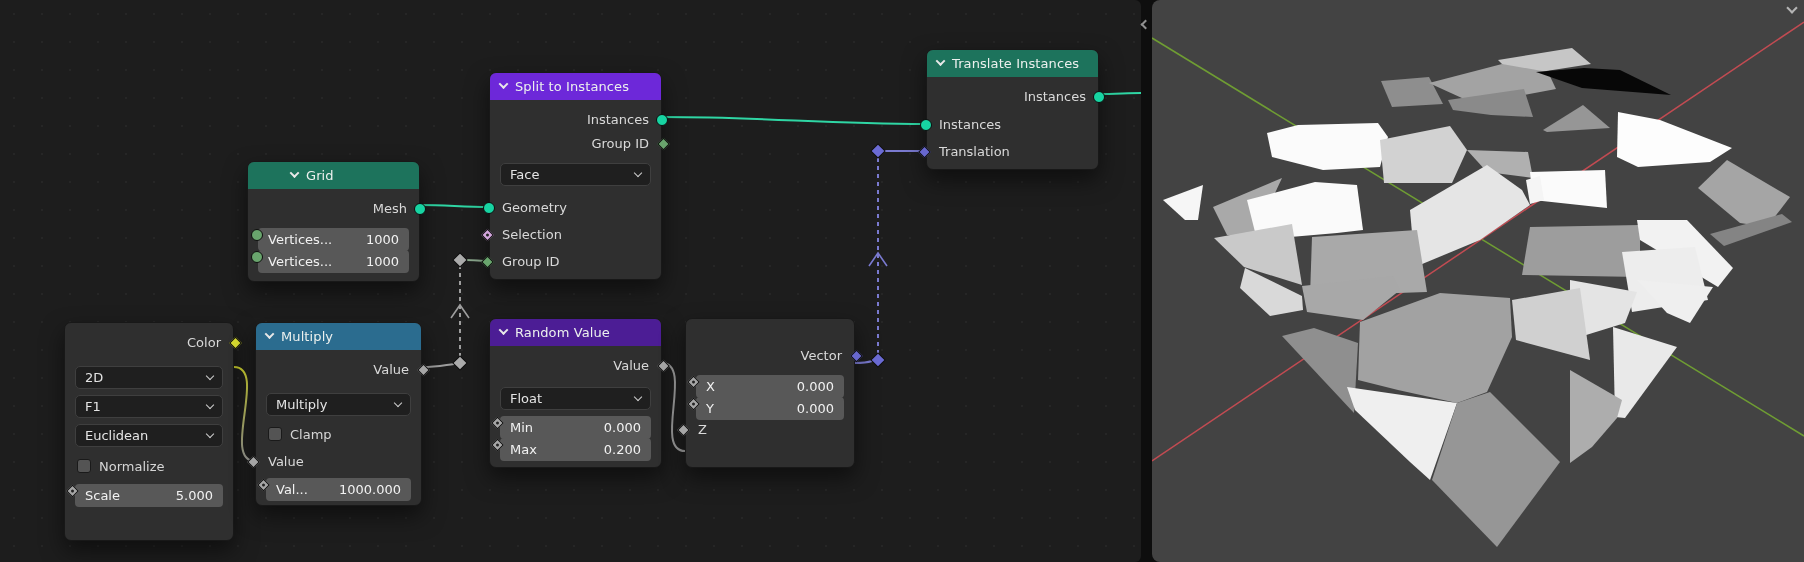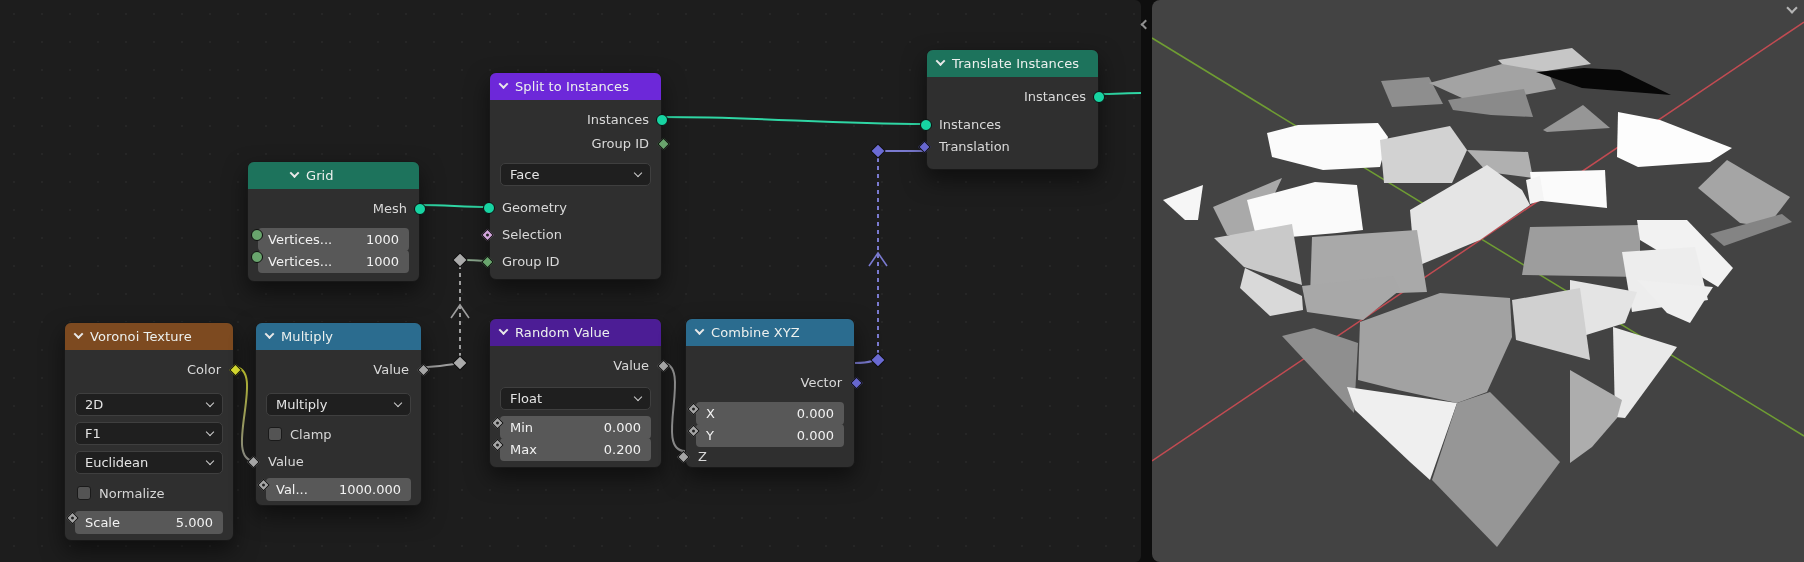--- a/index.html
+++ b/index.html
@@ -88,24 +88,20 @@
           <polyline points="451,318 460,305 469,318" fill="none" stroke="#9e9e9e" stroke-width="1.6"></polyline>
           <polyline points="869,266 878,253 887,266" fill="none" stroke="#7a7ad0" stroke-width="1.6"></polyline>
           <rect x="455" y="358" width="10" height="10" transform="rotate(45 460 363)" fill="#ababab" stroke="#101010"></rect>
           <rect x="455" y="255" width="10" height="10" transform="rotate(45 460 260)" fill="#ababab" stroke="#101010"></rect>
           <rect x="873" y="355" width="10" height="10" transform="rotate(45 878 360)" fill="#6b6bd4" stroke="#101010"></rect>
           <rect x="873" y="146" width="10" height="10" transform="rotate(45 878 151)" fill="#6b6bd4" stroke="#101010"></rect>
         </g>
     </svg>
 
     <div class="node" style="left:64px;top:322px;width:170px;height:219px">
-      <div class="nhead" style="background: rgb(125, 74, 32);">
-        <span class="chev"></span>
-        <span class="ntitle">Voronoi Texture</span>
-      </div>
       <div class="row out" style="margin-top:9px">
         <span>Color</span>
         <span class="sock diamond right" style="background: rgb(213, 217, 47);"></span>
       </div>
       <div class="dropdown" style="margin-top:12px">
         <span class="dlabel">2D</span>
         <span class="ddchev"></span>
       </div>
       <div class="dropdown" style="margin-top:6px">
         <span class="dlabel">F1</span>
@@ -247,24 +243,20 @@
             <span class="dot"></span>
           </span>
         <div class="field">
           <span class="flabel">Max</span>
           <span class="fvalue">0.200</span>
         </div>
       </div>
     </div>
 
     <div class="node" style="left:685px;top:318px;width:170px;height:150px">
-      <div class="nhead" style="background: rgb(43, 108, 143);">
-        <span class="chev"></span>
-        <span class="ntitle">Combine XYZ</span>
-      </div>
       <div class="row out" style="margin-top:26px">
         <span>Vector</span>
         <span class="sock diamond right" style="background: rgb(103, 103, 207);"></span>
       </div>
       <div class="fieldrow" style="margin-top:8px">
         <span class="sock diamond left" style="background: rgb(166, 166, 166);">
             <span class="dot"></span>
           </span>
         <div class="field">
           <span class="flabel">X</span>
@@ -292,21 +284,21 @@
         <span class="ntitle">Translate Instances</span>
       </div>
       <div class="row out" style="margin-top:9px">
         <span>Instances</span>
         <span class="sock circle right" style="background: rgb(23, 212, 162);"></span>
       </div>
       <div class="row inp" style="margin-top:6px">
         <span>Instances</span>
         <span class="sock circle left" style="background: rgb(23, 212, 162);"></span>
       </div>
-      <div class="row inp" style="">
+      <div class="row inp" style="margin-top:5px">
         <span>Translation</span>
         <span class="sock diamond left" style="background: rgb(103, 103, 207);"></span>
       </div>
     </div>
   </div>
 
   <div id="gutter">
     <span class="collapse-left"></span>
   </div>
 

